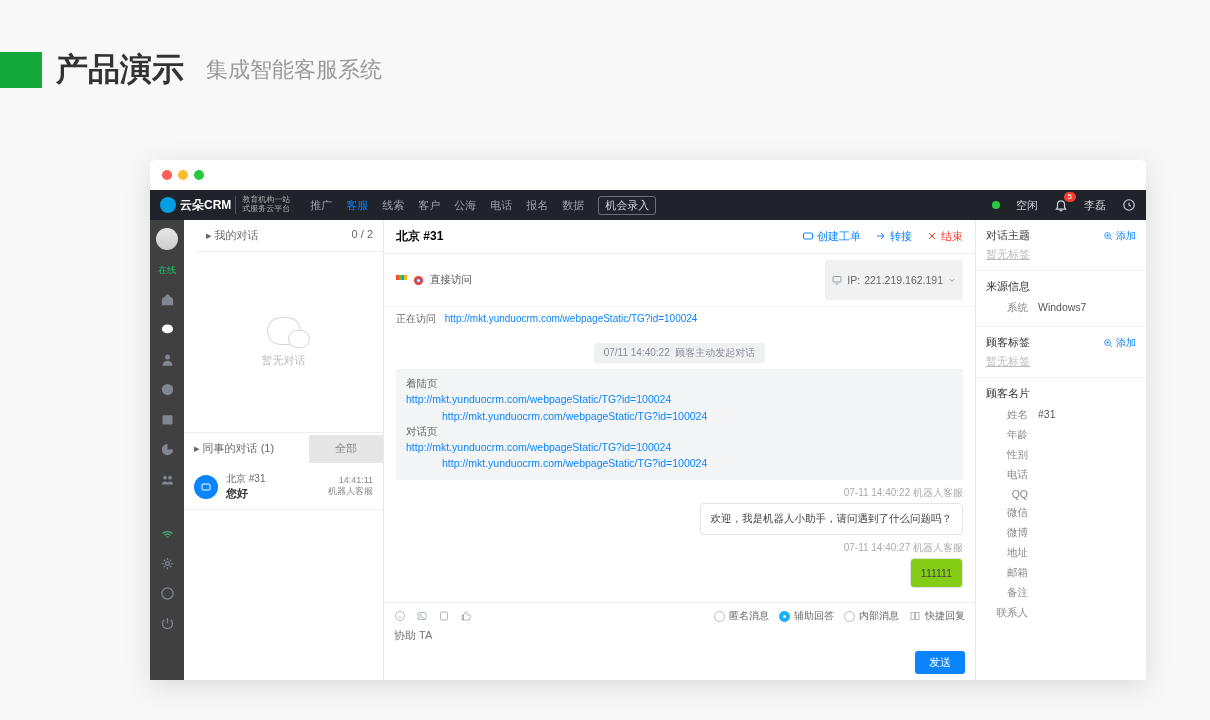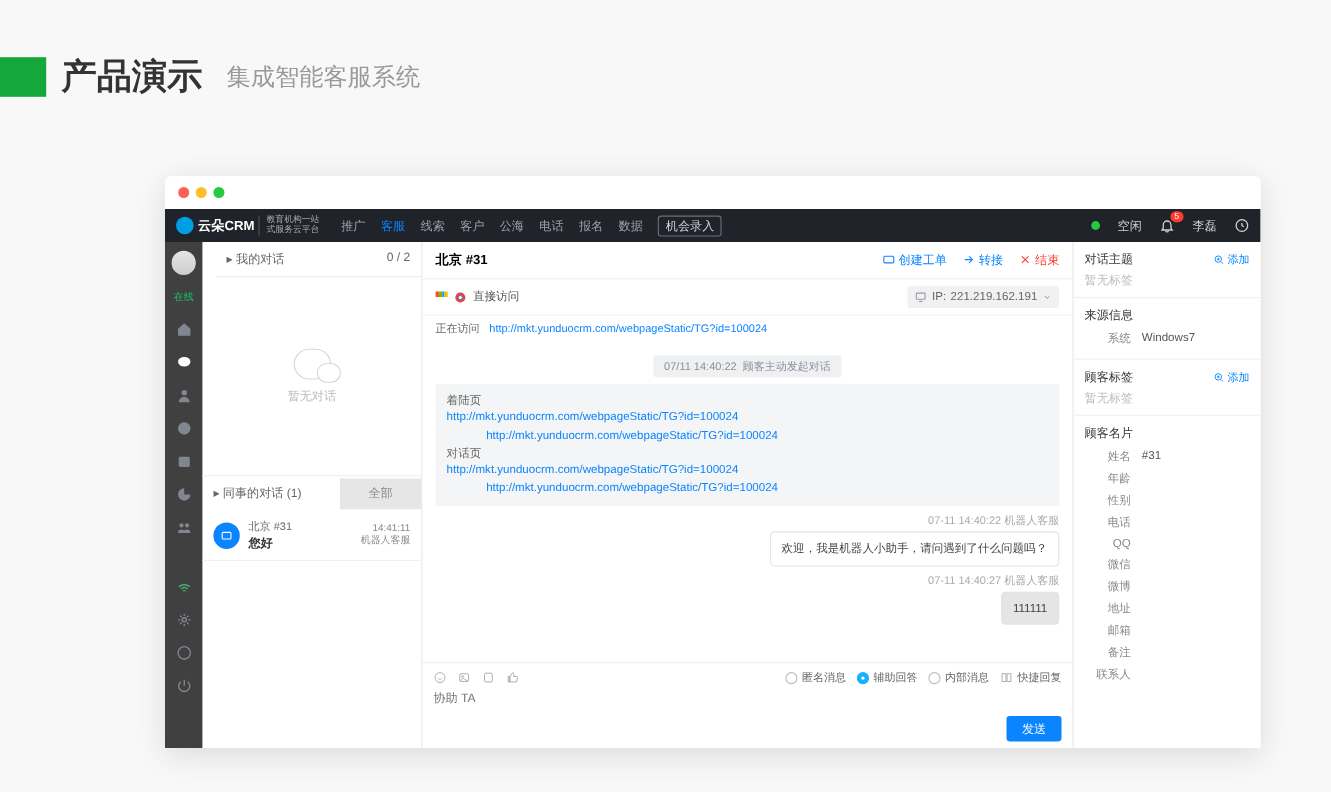--- a/index.html
+++ b/index.html
@@ -46,47 +46,47 @@
     .chat-t1{color:#666;font-size:10px;}
     .chat-t2{color:#333;font-size:11px;font-weight:600;}
     .chat-right{text-align:right;color:#888;font-size:9px;}
     .col2{flex:1;display:flex;flex-direction:column;border-right:1px solid #e8e8e8;min-width:0;}
     .c2-head{padding:8px 12px;display:flex;align-items:center;justify-content:space-between;font-size:12px;border-bottom:1px solid #eee;}
     .c2-actions{display:flex;gap:14px;font-size:11px;color:#0a84ff;align-items:center;}
     .c2-actions .end{color:#ff3b30;}
     .c2-info{padding:6px 12px;font-size:10.5px;color:#555;display:flex;align-items:center;gap:8px;border-bottom:1px solid #f3f3f3;justify-content:space-between;}
     .win-ic{display:inline-flex;width:11px;height:11px;}
     .win-ic span{width:5px;height:5px;}
-    .ip-badge{background:#f1f1f1;border-radius:3px;padding:4px 6px;color:#666;display:flex;align-items:center;gap:4px;}
+    .ip-badge{background:#f1f1f1;border-radius:3px;padding:14px 6px;color:#666;display:flex;align-items:center;gap:4px;}
     .chev{width:10px;height:10px;color:#888;}
     .c2-link{padding:5px 12px;font-size:10px;color:#666;}
     .chat-body{flex:1;overflow:auto;padding:8px 12px;font-size:10.5px;}
     .sys-line{text-align:center;margin:4px 0;}
     .sys-chip{display:inline-block;background:#eef0f2;color:#8a8f98;padding:3px 10px;border-radius:3px;font-size:10px;}
     .ref-box{background:#f4f5f6;padding:8px 10px;margin:6px 0;color:#666;}
     .ref-box a{color:#0a84ff;text-decoration:none;display:block;line-height:1.6;}
     .meta{text-align:right;color:#aaa;font-size:10px;margin:6px 0 3px;}
     .msg{border:1px solid #e3e3e3;border-radius:4px;padding:8px 10px;display:inline-block;float:right;clear:both;max-width:70%;color:#444;}
-    .msg.plain{background:#e5e5e5;}
+    .msg.plain{background:#84cc16;}
     .clr{clear:both;}
     .reply{border-top:1px solid #eee;padding:6px 10px;}
     .tool-row{display:flex;align-items:center;gap:10px;color:#aaa;font-size:11px;}
     .tool-row .opts{margin-left:auto;display:flex;align-items:center;gap:10px;color:#666;font-size:10px;}
     .opt{display:flex;align-items:center;gap:4px;}
     .ring{width:11px;height:11px;border:1px solid #bbb;border-radius:50%;}
     .ring.blue{background:#14b1ff;border-color:#14b1ff;position:relative;}
     .ring.blue:after{content:"";position:absolute;inset:3px;background:#fff;border-radius:50%;}
     .txt-in{width:100%;border:none;outline:none;padding:6px 0;color:#666;font-size:11px;}
     .send-row{display:flex;justify-content:flex-end;margin-top:4px;}
     .send-btn{background:#0a84ff;color:#fff;border:none;border-radius:3px;padding:4px 14px;font-size:11px;cursor:pointer;}
     .col3{width:170px;font-size:11px;color:#555;display:flex;flex-direction:column;}
     .c3-sec{padding:8px 10px;border-bottom:1px solid #f0f0f0;}
     .c3-head{display:flex;justify-content:space-between;align-items:center;font-size:11px;color:#333;margin-bottom:4px;}
     .add-link{color:#0a84ff;font-size:10px;display:flex;align-items:center;gap:3px;cursor:pointer;}
-    .muted{color:#bbb;}
+    .muted{color:#bbb;text-decoration:underline;}
     .kv{display:flex;font-size:10.5px;padding:3px 0;}
     .kv .k{width:42px;color:#888;text-align:right;margin-right:10px;}
     svg{display:block;}
     .tic{width:12px;height:12px;stroke:#97a0ab;}
   </style>
 </head>
 <body>
 
 <div class="slide-header">
   <div class="green-block"></div>

